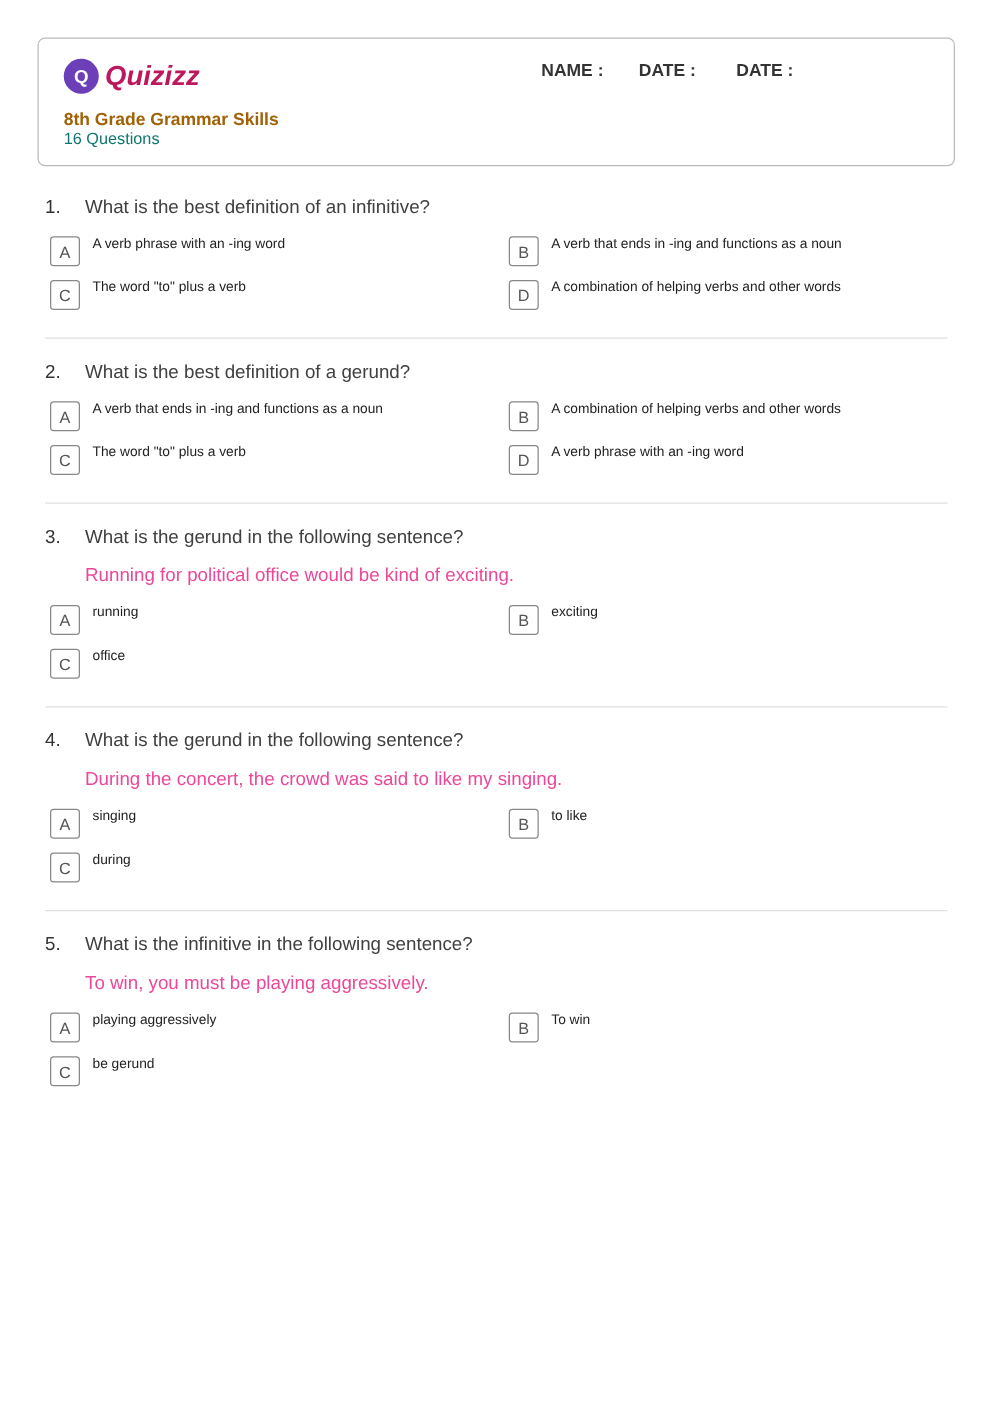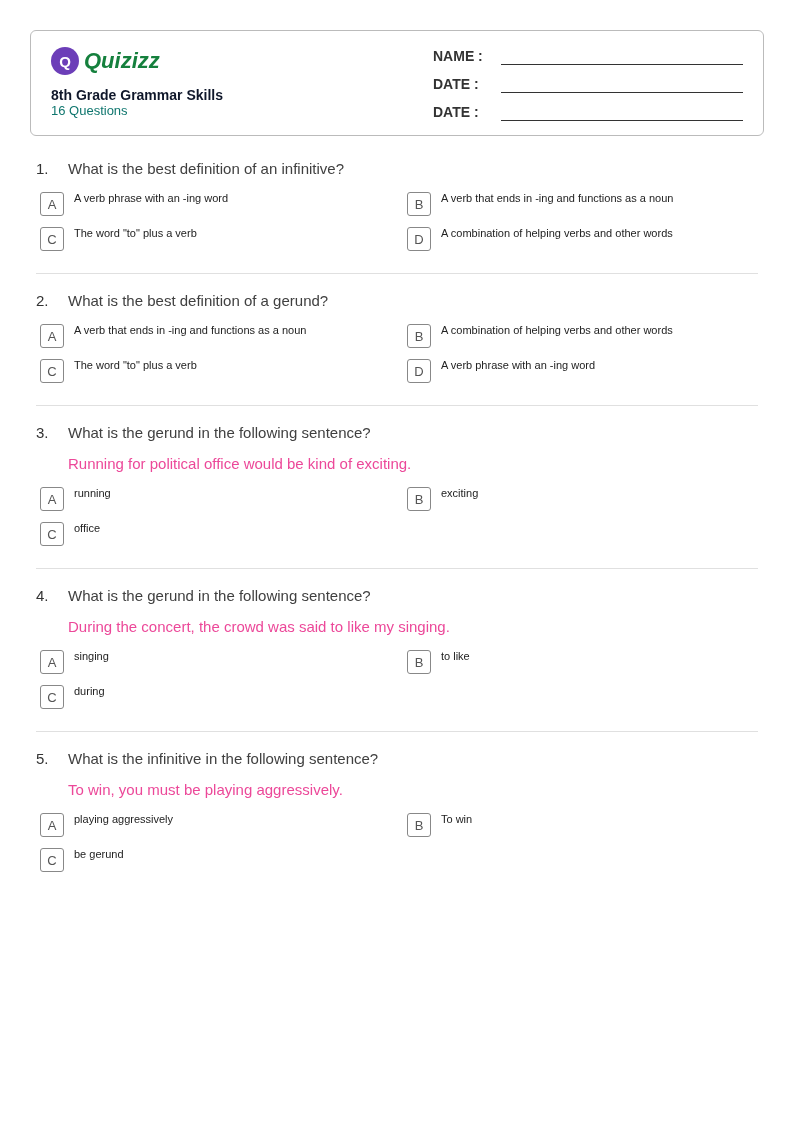--- a/index.html
+++ b/index.html
@@ -50,35 +50,35 @@
       font-weight: bold;
       font-size: 15px;
     }
     .logo-text {
       font-size: 22px;
       font-weight: bold;
       color: #222;
       font-family: 'Arial Black', Arial, sans-serif;
     }
     .logo-text span {
-      color: #15803d;
+      color: #be185d;
       font-style: italic;
     }
     .quiz-title {
       font-size: 14px;
       font-weight: bold;
-      color: #0f172a;
+      color: #a16207;
     }
     .quiz-questions {
       font-size: 13px;
       color: #0f766e;
     }
     .header-right {
       display: flex;
-      flex-direction: column;
+      flex-direction: row;
       gap: 10px;
       min-width: 310px;
     }
     .field-row {
       display: flex;
       align-items: center;
       gap: 8px;
     }
     .field-label {
       font-size: 14px;

